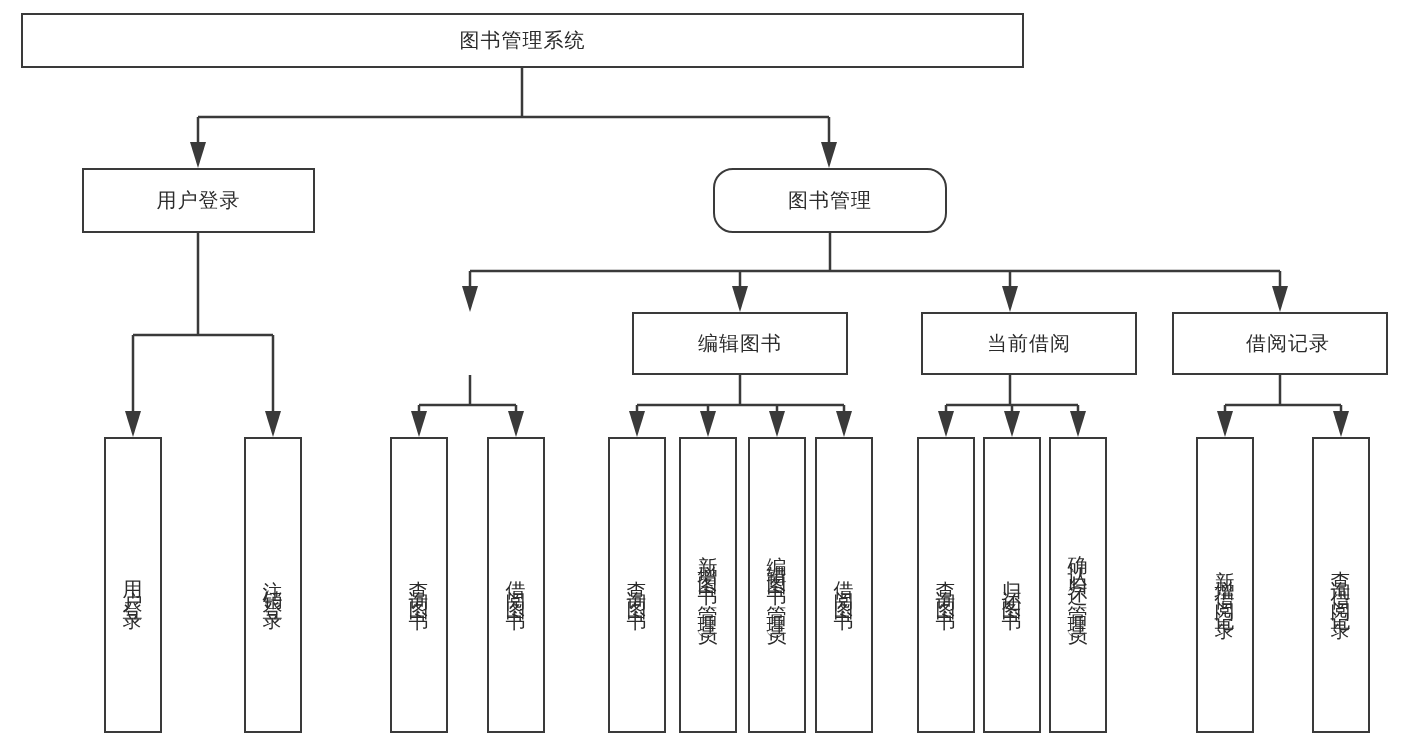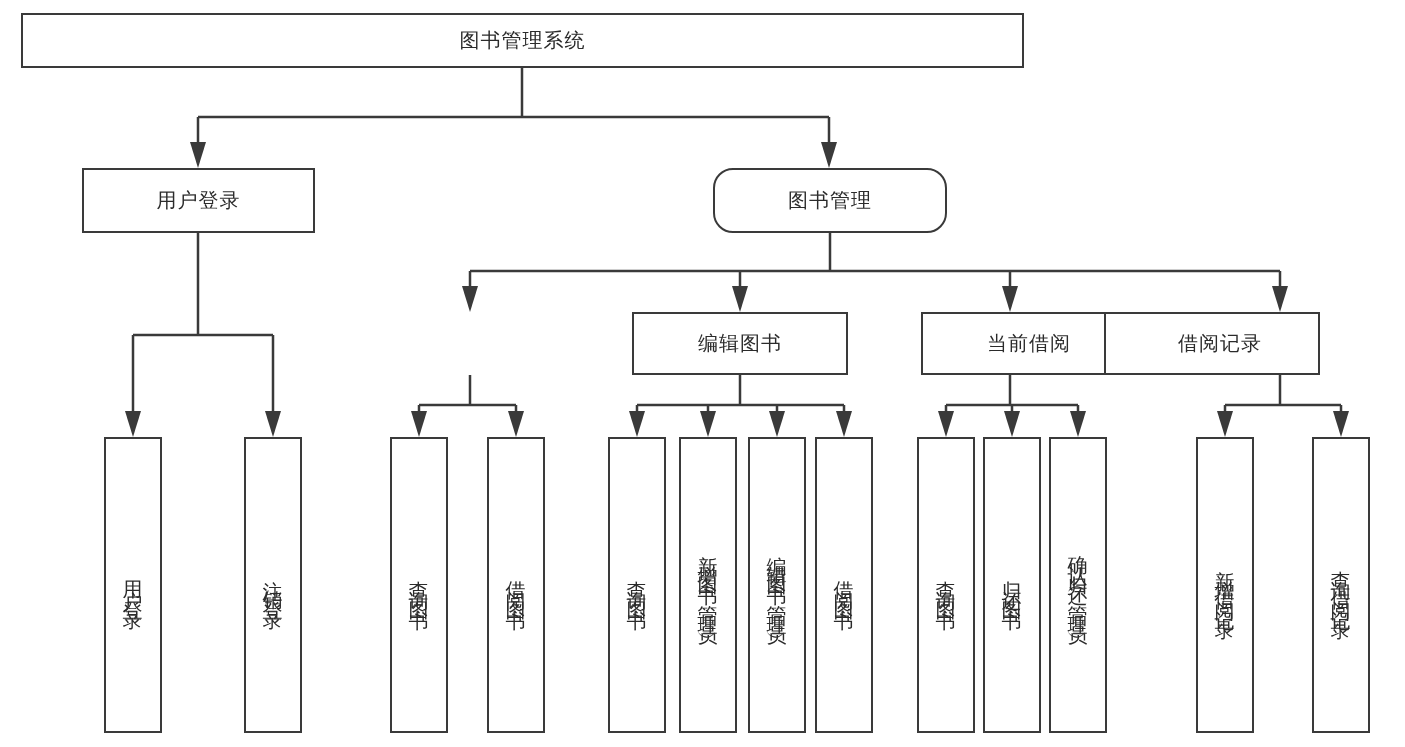--- a/index.html
+++ b/index.html
@@ -111,21 +111,21 @@
     </g>
   </svg>
 
   <div class="box h root">图书管理系统</div>
 
   <div class="box h lv2a">用户登录</div>
   <div class="box h lv2b">图书管理</div>
 
   <div class="box h lv3" style="left:632px;">编辑图书</div>
   <div class="box h lv3" style="left:902px;margin-left:19px;">当前借阅</div>
-  <div class="box h lv3" style="left:1104px;padding-left:16px;">借阅记录</div>
+  <div class="box h lv3" style="left:1172px;padding-left:16px;">借阅记录</div>
 
   <div class="box v leaf" style="left:104px;">用户登录</div>
   <div class="box v leaf" style="left:244px;">注销登录</div>
 
   <div class="box v leaf" style="left:390px;">查询图书</div>
   <div class="box v leaf" style="left:487px;">借阅图书</div>
 
   <div class="box v leaf" style="left:608px;">查询图书</div>
   <div class="box v leaf" style="left:679px;">新增图书（管理员）</div>
   <div class="box v leaf" style="left:748px;">编辑图书（管理员）</div>

